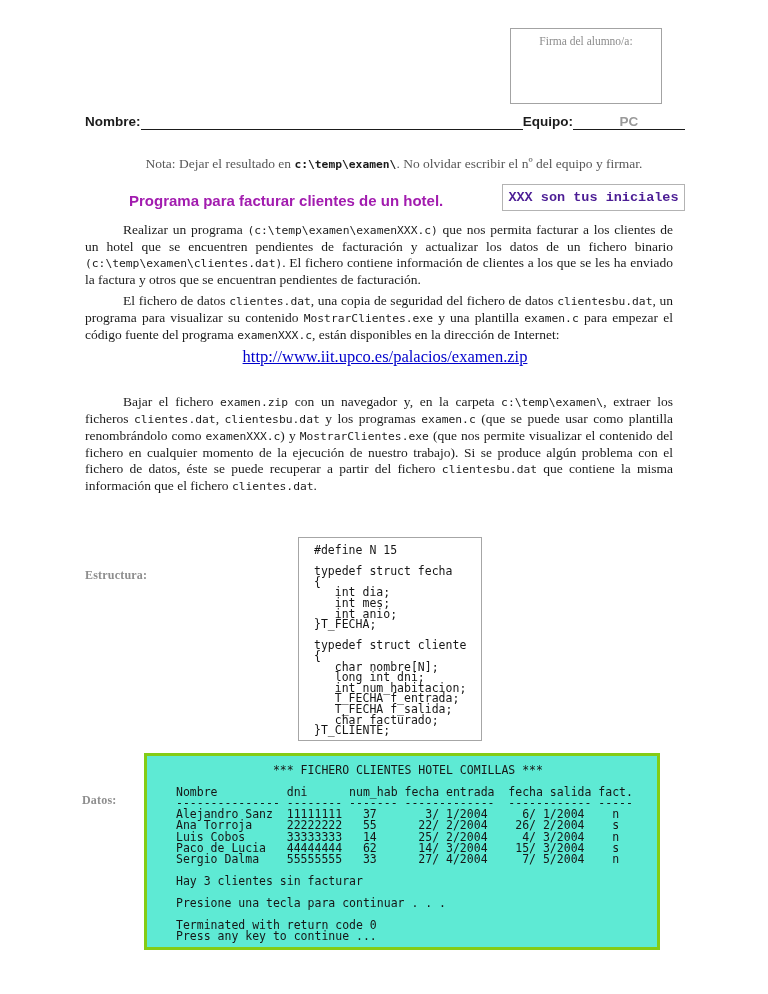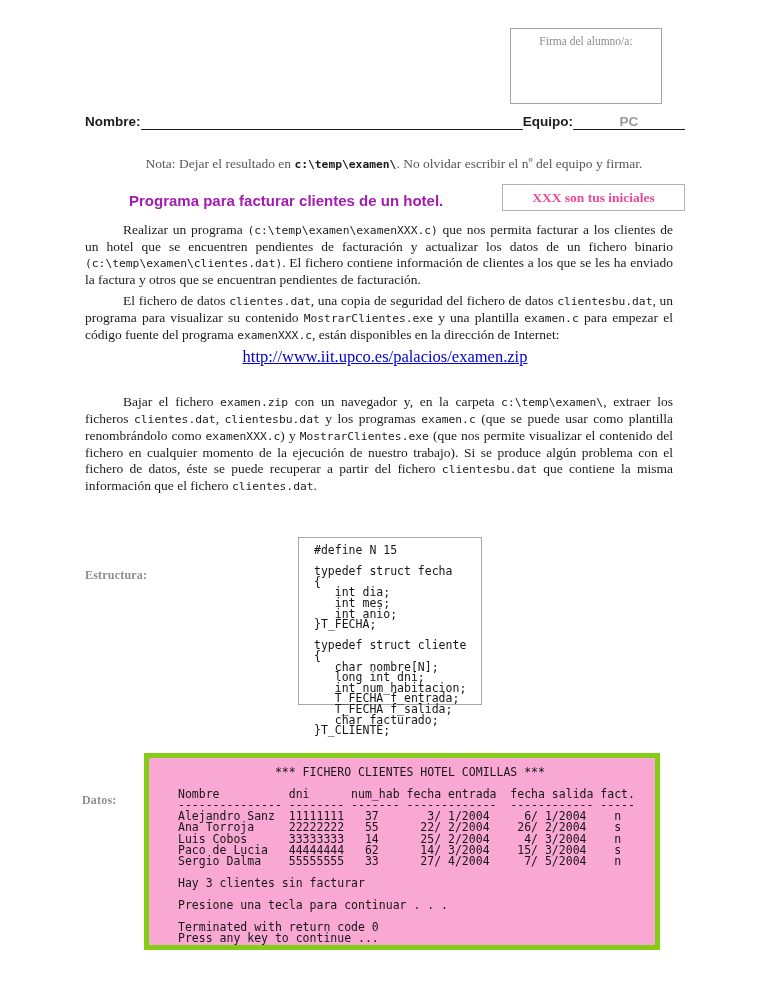--- a/index.html
+++ b/index.html
@@ -50,21 +50,21 @@
   
   .section-heading{
     position:absolute;left:85px;top:192px;
     font-family:"Liberation Sans", sans-serif;font-weight:bold;
     font-size:15px;color:#a21caf;margin-left:44px;
   }
   .initials-box{
     position:absolute;left:502px;top:184px;width:183px;height:27px;
     border:1px solid #b3b3b3;box-sizing:border-box;
     display:flex;align-items:center;justify-content:center;
-    font-weight:bold;font-size:13.5px;color:#ec4899;
+    font-weight:bold;font-size:13.5px;color:#4c1d95;font-family:Liberation Mono, monospace;
   }
   
   .content{position:absolute;left:85px;top:222px;width:600px;}
   .content p{
     margin:0 12px 5px 0;text-align:justify;text-indent:38px;
     font-size:13.5px;line-height:16px;color:#1b1b1b;
   }
   .content p.tight{margin-bottom:0;}
   code.mono, .content code{
     font-family:"DejaVu Sans Mono", monospace;
@@ -78,33 +78,33 @@
   .content p.p3{margin-bottom:8px;}
   
   .block-label{
     position:absolute;font-weight:bold;font-size:12px;color:#8e8e8e;
     letter-spacing:.2px;
     margin-top:28px;
   }
   .estructura-label{left:85px;top:540px;}
   .datos-label{left:82px;top:765px;}
   .code-box{
-    position:absolute;left:298px;top:537px;width:184px;height:168px;
+    position:absolute;left:298px;top:537px;width:184px;height:204px;
     border:1px solid #a6a6a6;box-sizing:border-box;
     padding:7px 0 0 15px;background:#fff;
   }
   .code-box pre{
     margin:0;white-space:pre;
     font-family:"DejaVu Sans Mono", monospace;
     font-size:11.5px;line-height:10.6px;color:#161616;
   }
   .console-box{
     position:absolute;left:144px;top:753px;width:516px;height:197px;
-    border:5px solid #84cc16;box-sizing:border-box;
-    padding:9px 0 0 29px;background:#f9a8d4;
+    border:3px solid #84cc16;box-sizing:border-box;
+    padding:9px 0 0 29px;background:#5eead4;
   }
   .console-box pre{
     margin:0;white-space:pre;
     font-family:"DejaVu Sans Mono", monospace;
     font-size:11.5px;line-height:11.1px;color:#161616;
   }
 </style>
 </head>
 <body>
 

